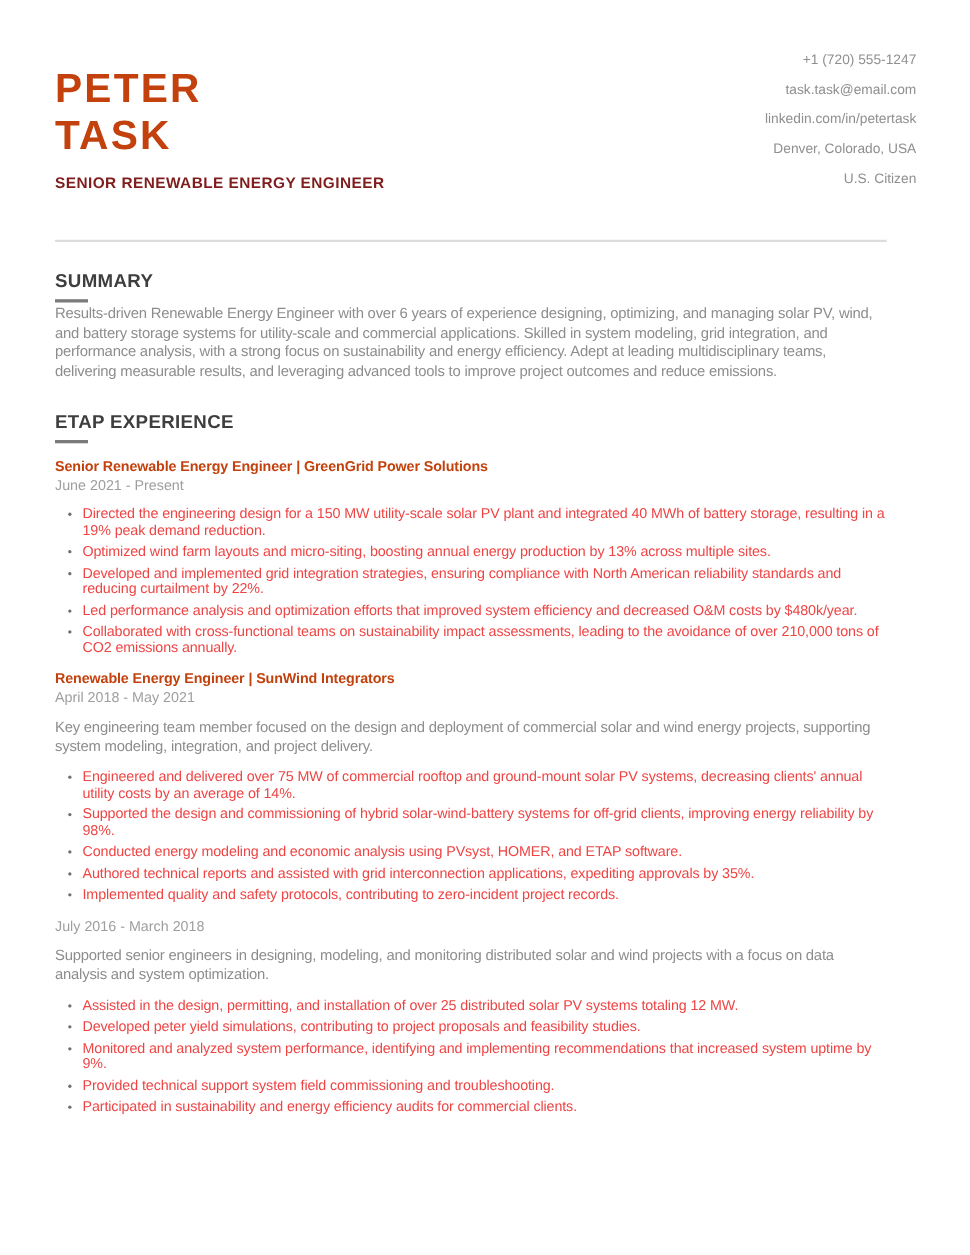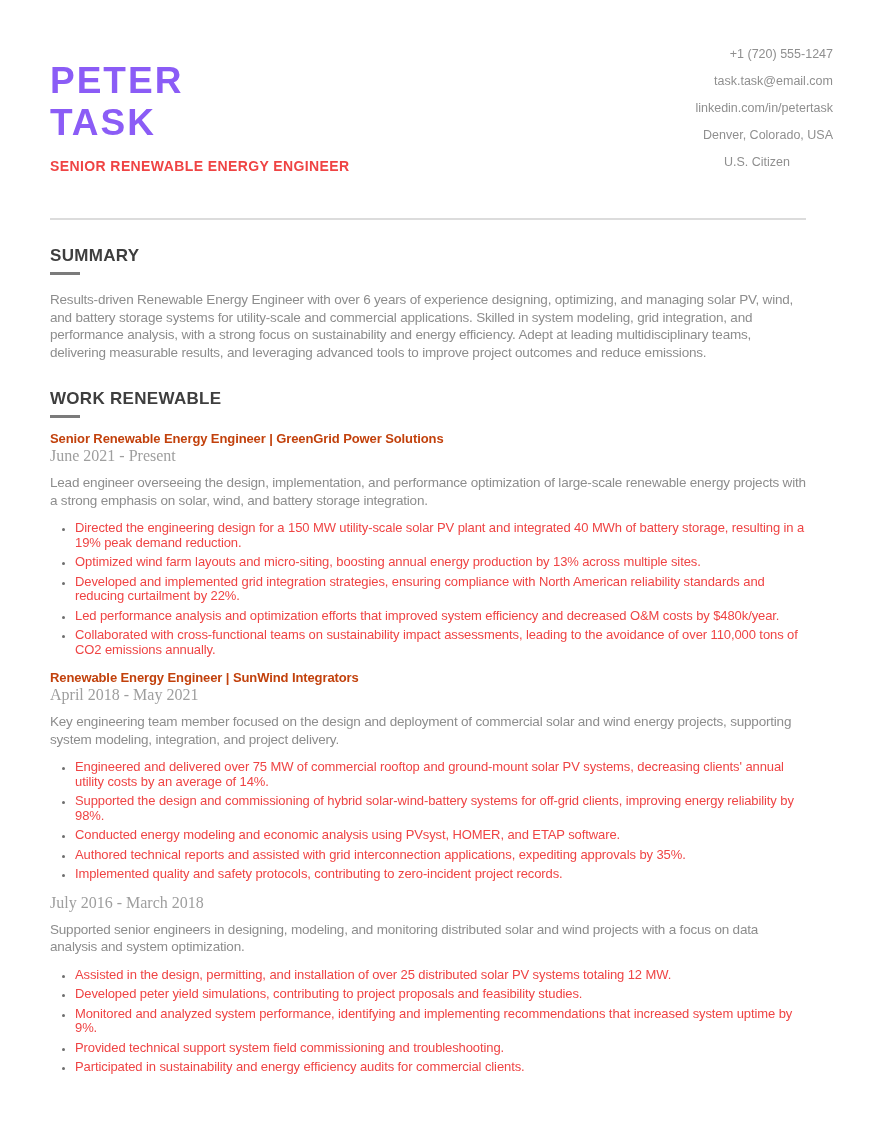--- a/index.html
+++ b/index.html
@@ -22,84 +22,83 @@
     justify-content: space-between;
     align-items: flex-start;
   }
   .name-block { padding-top: 12px; }
   .name {
     margin: 0;
     font-size: 37px;
     line-height: 42px;
     font-weight: 700;
     letter-spacing: 2px;
-    color: #8b5cf6;
+    color: #c2410c;
   }
   .name-line { display: block; }
   .job-title {
     margin-top: 14px;
     font-size: 14px;
     font-weight: 700;
     letter-spacing: 0.4px;
-    color: #ef4444;
+    color: #7f1d1d;
   }
   .contact {
     width: 152px;
     margin-right: -27px;
     text-align: right;
     font-size: 12.5px;
     color: #8f8f8f;
   }
   .contact-item {
     margin-bottom: 14px;
     line-height: 13px;
     overflow-wrap: anywhere;
   }
-  .contact-item:last-child { margin-bottom: 16px; text-align: center; }
+  .contact-item:last-child { margin-bottom: 16px; }
   .divider {
     margin-top: 33px;
     height: 2px;
     background: #dcdcdc;
   }
   .section-heading {
     margin: 26px 0 0;
     font-size: 17px;
     font-weight: 700;
     letter-spacing: 0.3px;
     color: #3e3e3e;
   }
   .section-work .section-heading { margin-top: 28px; }
   .heading-underline {
     width: 30px;
     height: 3px;
     background: #7b7b7b;
     margin-top: 6px;
   }
   .body-text {
-    margin: 16px 0 0;
+    margin: 1px 0 0;
     font-size: 13.5px;
     line-height: 17.5px;
     letter-spacing: -0.2px;
     color: #8d8d8d;
   }
   .job { margin-top: 13px; }
   .job-heading {
     margin: 0;
     font-size: 13px;
     line-height: 16px;
     font-weight: 700;
     letter-spacing: -0.1px;
     color: #c2410c;
   }
   .job-dates {
     margin-top: 1px;
-    font-size: 16px;
+    font-size: 13px;
     line-height: 15px;
     color: #9e9e9e;
-    font-family: Liberation Serif, serif;
   }
   .job-desc { margin-top: 11px; }
   .bullets {
     margin: 12px 0 0;
     padding-left: 25px;
     list-style: disc;
   }
   .bullets li {
     font-size: 13px;
     line-height: 14.5px;
@@ -134,33 +133,32 @@
 
   <div class="divider"></div>
 
   <section class="section section-summary">
     <h2 class="section-heading">SUMMARY</h2>
     <div class="heading-underline"></div>
     <p class="body-text">Results-driven Renewable Energy Engineer with over 6 years of experience designing, optimizing, and managing solar PV, wind, and battery storage systems for utility-scale and commercial applications. Skilled in system modeling, grid integration, and performance analysis, with a strong focus on sustainability and energy efficiency. Adept at leading multidisciplinary teams, delivering measurable results, and leveraging advanced tools to improve project outcomes and reduce emissions.</p>
   </section>
 
   <section class="section section-work">
-    <h2 class="section-heading">WORK RENEWABLE</h2>
+    <h2 class="section-heading">ETAP EXPERIENCE</h2>
     <div class="heading-underline"></div>
 
     <div class="job">
       <h3 class="job-heading">Senior Renewable Energy Engineer | GreenGrid Power Solutions</h3>
       <div class="job-dates">June 2021 - Present</div>
-      <p class="body-text job-desc">Lead engineer overseeing the design, implementation, and performance optimization of large-scale renewable energy projects with a strong emphasis on solar, wind, and battery storage integration.</p>
       <ul class="bullets">
         <li>Directed the engineering design for a 150 MW utility-scale solar PV plant and integrated 40 MWh of battery storage, resulting in a 19% peak demand reduction.</li>
         <li>Optimized wind farm layouts and micro-siting, boosting annual energy production by 13% across multiple sites.</li>
         <li>Developed and implemented grid integration strategies, ensuring compliance with North American reliability standards and reducing curtailment by 22%.</li>
         <li>Led performance analysis and optimization efforts that improved system efficiency and decreased O&amp;M costs by $480k/year.</li>
-        <li>Collaborated with cross-functional teams on sustainability impact assessments, leading to the avoidance of over 110,000 tons of CO2 emissions annually.</li>
+        <li>Collaborated with cross-functional teams on sustainability impact assessments, leading to the avoidance of over 210,000 tons of CO2 emissions annually.</li>
       </ul>
     </div>
 
     <div class="job">
       <h3 class="job-heading">Renewable Energy Engineer | SunWind Integrators</h3>
       <div class="job-dates">April 2018 - May 2021</div>
       <p class="body-text job-desc">Key engineering team member focused on the design and deployment of commercial solar and wind energy projects, supporting system modeling, integration, and project delivery.</p>
       <ul class="bullets">
         <li>Engineered and delivered over 75 MW of commercial rooftop and ground-mount solar PV systems, decreasing clients' annual utility costs by an average of 14%.</li>
         <li>Supported the design and commissioning of hybrid solar-wind-battery systems for off-grid clients, improving energy reliability by 98%.</li>

